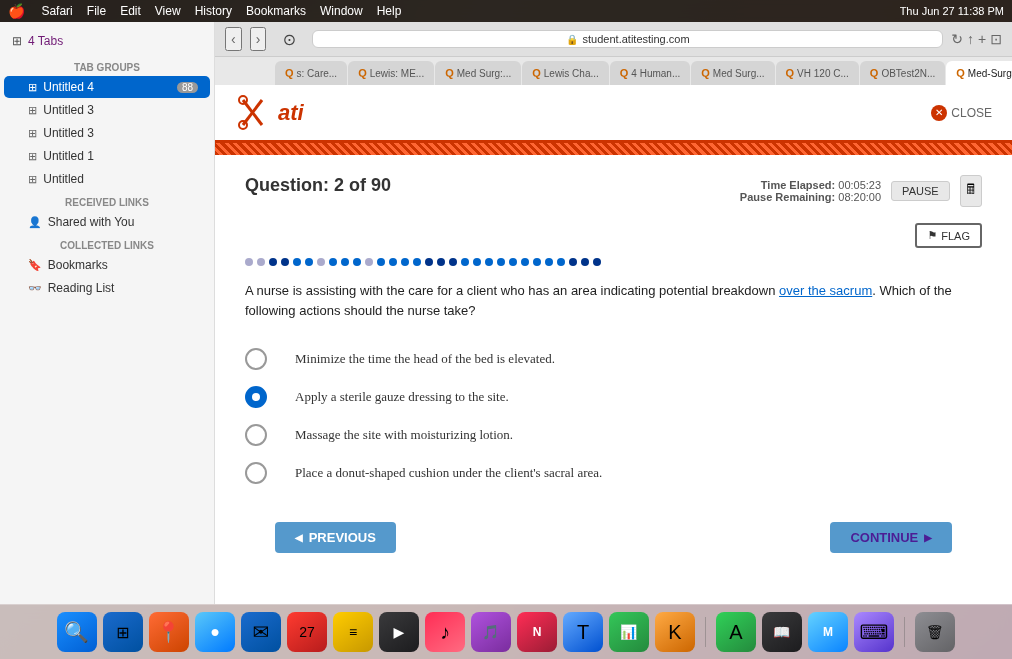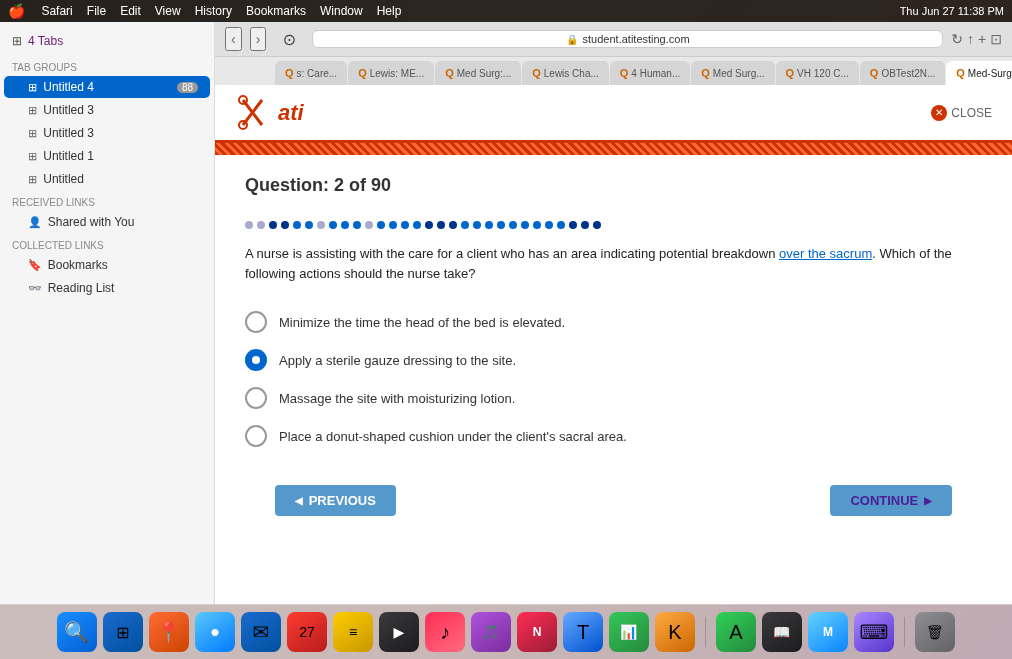--- a/index.html
+++ b/index.html
@@ -110,22 +110,23 @@
     }
     .sidebar-item-icon {
       font-size: 11px;
       color: #666;
     }
     .sidebar-item.active .sidebar-item-icon { color: white; }
     .sidebar-section-label {
       padding: 6px 12px 2px 12px;
       font-size: 10px;
       color: #888;
-      font-weight: 400;
+      font-weight: 700;
       text-transform: uppercase;
+      text-align: center;
     }
     .sidebar-count {
       margin-left: auto;
       background: #999;
       color: white;
       border-radius: 8px;
       padding: 0 5px;
       font-size: 10px;
     }
 
@@ -294,23 +295,24 @@
       text-decoration: underline;
       color: #0066cc;
     }
 
     .answer-options {
       margin-top: 20px;
     }
     .option {
       display: flex;
       align-items: center;
-      gap: 12px;
+      gap: 28px;
       padding: 8px 0;
       cursor: pointer;
+      font-family: Liberation Serif, serif;
     }
     .radio-outer {
       width: 22px;
       height: 22px;
       border-radius: 50%;
       border: 2px solid #999;
       display: flex;
       align-items: center;
       justify-content: center;
       flex-shrink: 0;
@@ -598,20 +600,37 @@
         <div class="close-circle">✕</div>
         <span>CLOSE</span>
       </div>
     </div>
 
     <div class="diagonal-bar"></div>
 
     <div class="question-area">
       <div style="display:flex;justify-content:space-between;align-items:flex-start;">
         <div class="question-header">Question: 2 of 90</div>
+        <div style="display:flex;flex-direction:column;align-items:flex-end;gap:6px;">
+          <div class="timer-row">
+            <div class="timer-info">
+              <span class="timer-label">Time Elapsed:</span>
+              <span>00:05:23</span>
+              <br>
+              <span class="timer-label">Pause Remaining:</span>
+              <span>08:20:00</span>
+            </div>
+            <button class="pause-btn">PAUSE</button>
+            <button class="calc-btn">🖩</button>
+          </div>
+          <button class="flag-btn">
+            <span>⚑</span>
+            <span>FLAG</span>
+          </button>
+        </div>
       </div>
 
       <div class="dots-row">
         <div class="dot light"></div>
         <div class="dot light"></div>
         <div class="dot dark"></div>
         <div class="dot dark"></div>
         <div class="dot"></div>
         <div class="dot"></div>
         <div class="dot light"></div>

